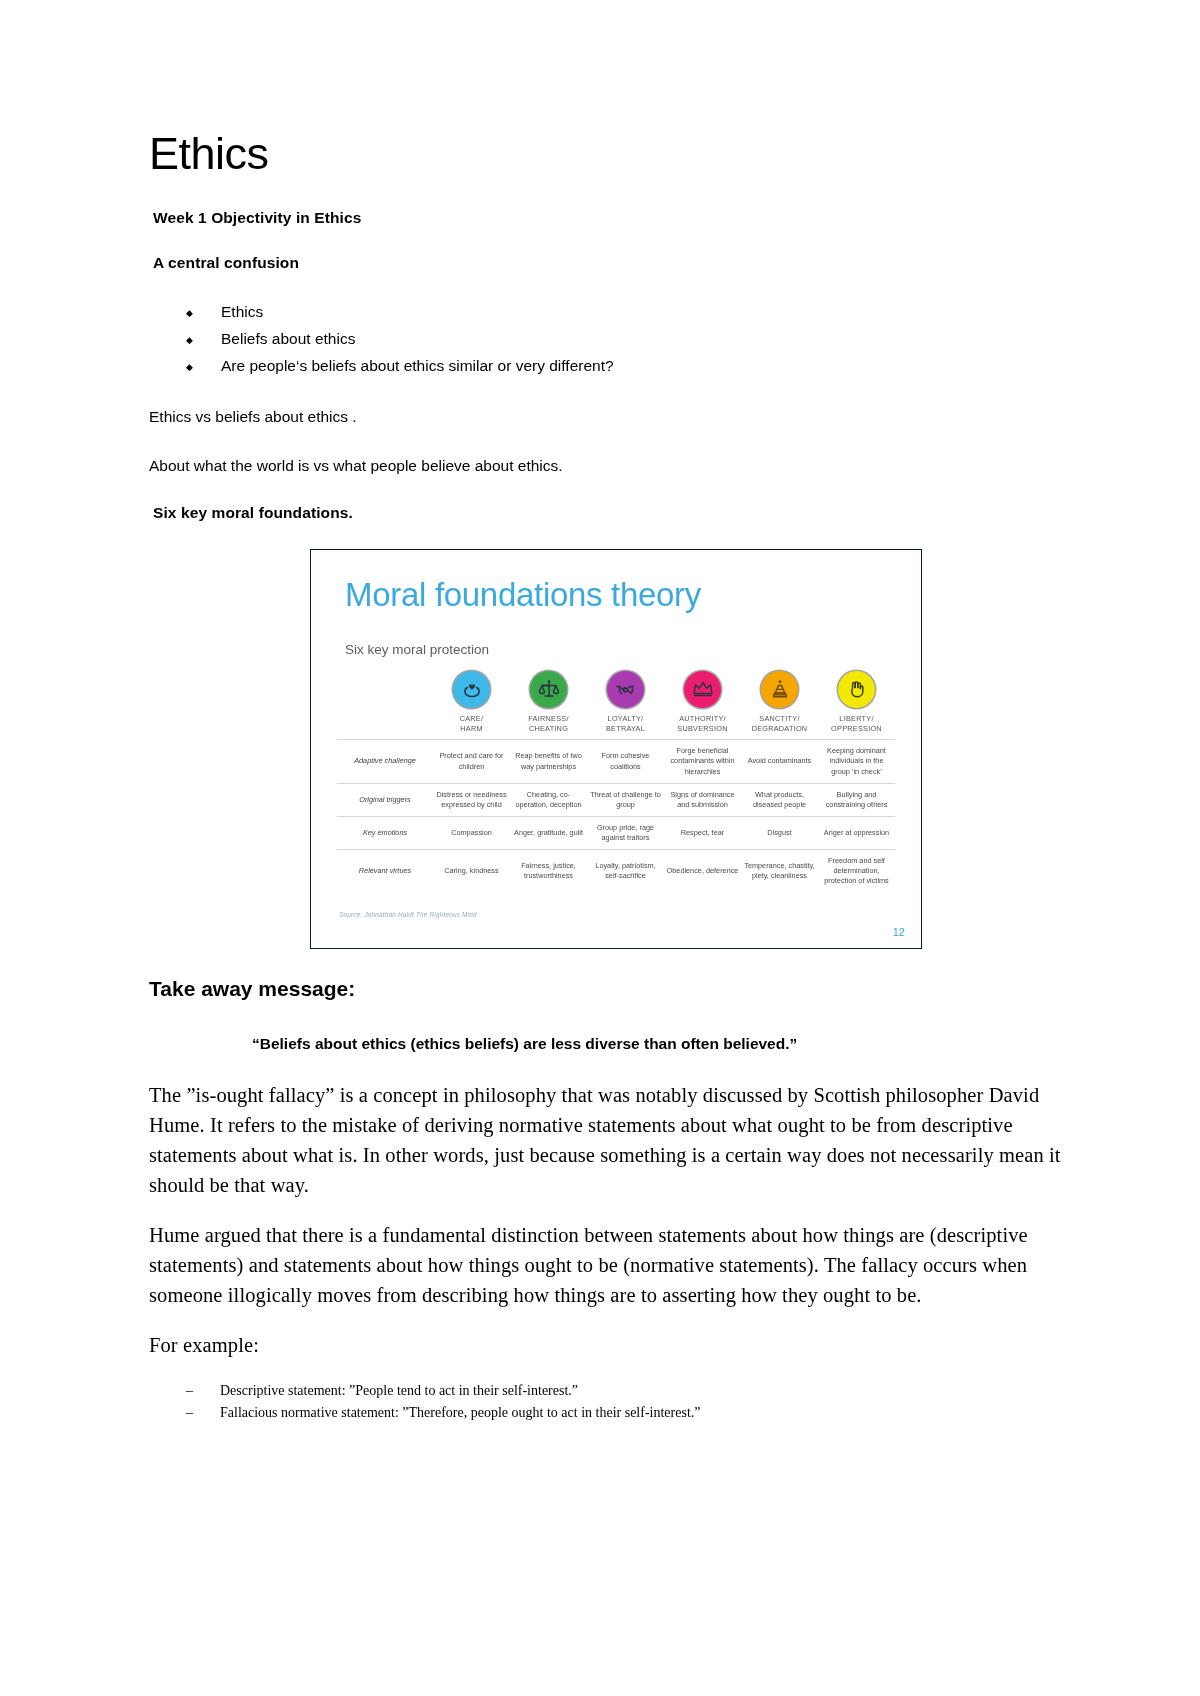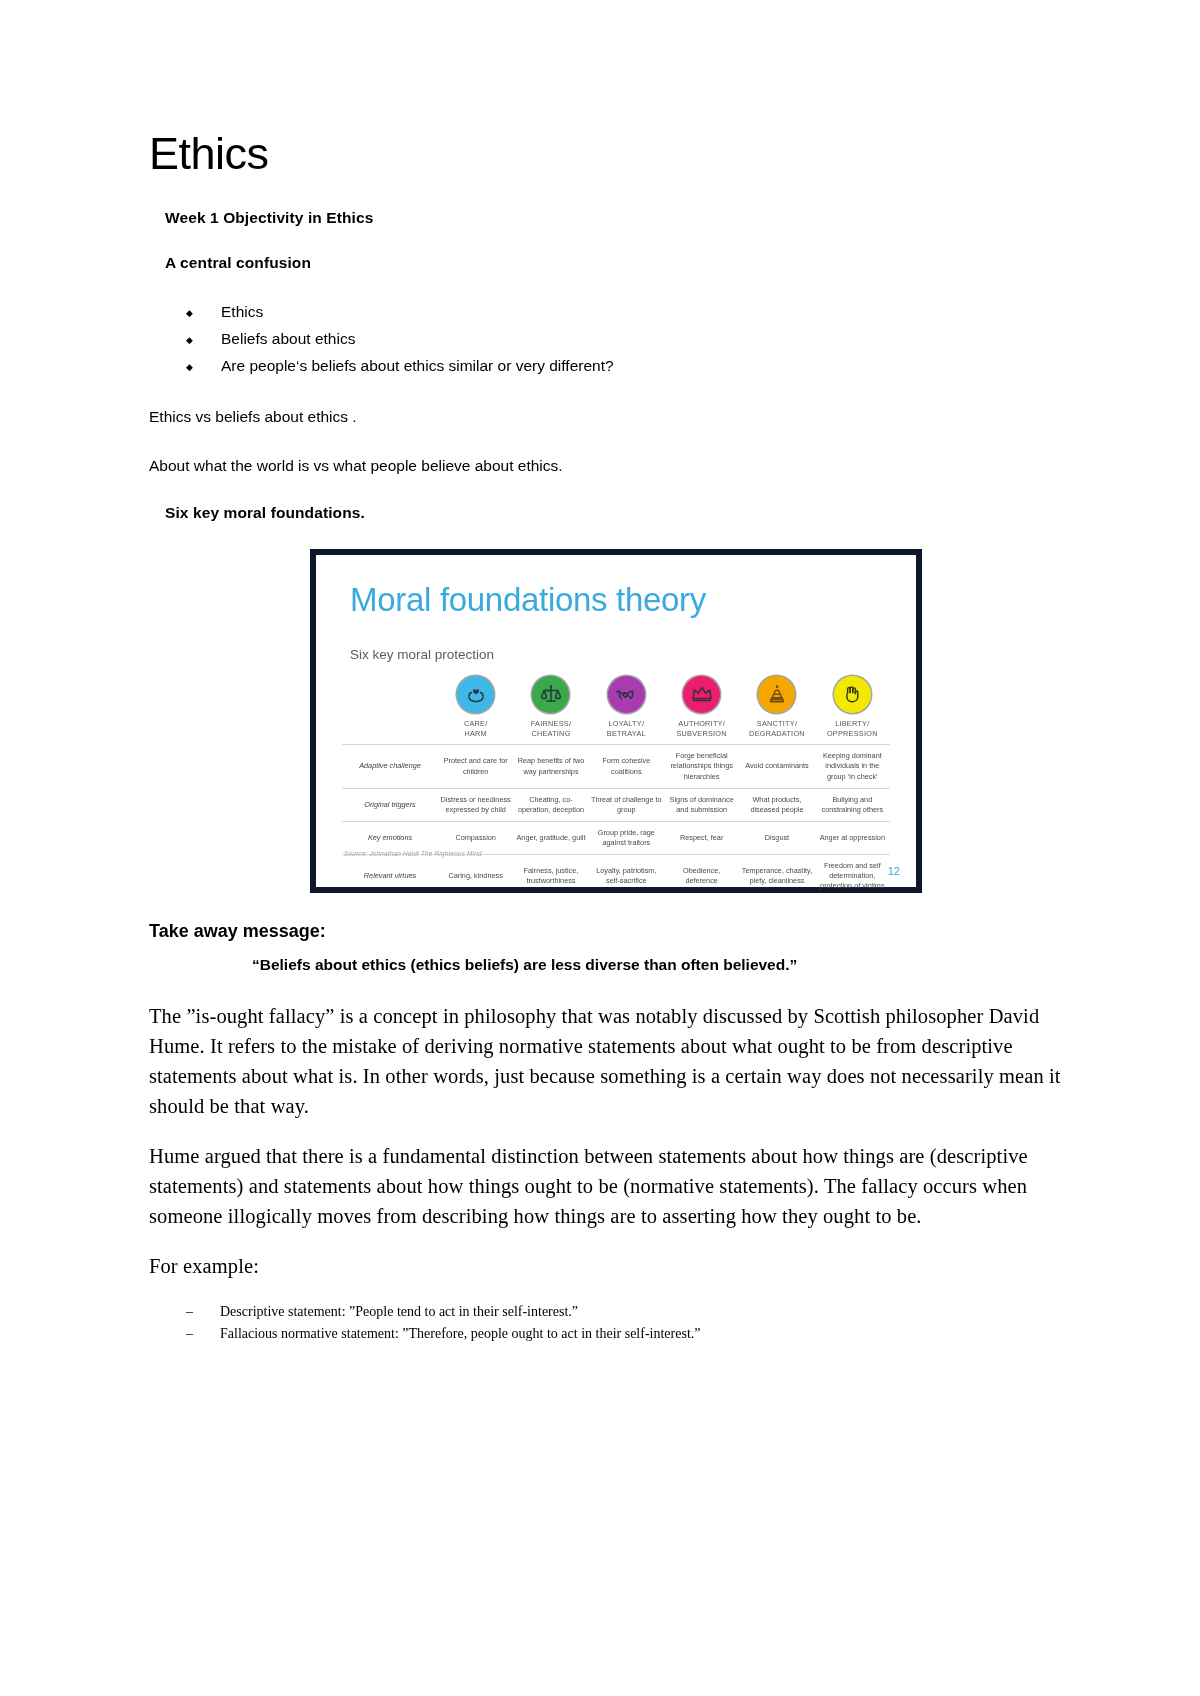--- a/index.html
+++ b/index.html
@@ -29,21 +29,21 @@
     letter-spacing: -0.5px;
     line-height: 1.05;
     margin: 0 0 32px 0;
     font-family: "Liberation Sans", sans-serif;
   }
 
   .sec-head {
     font-size: 15.5px;
     font-weight: bold;
     letter-spacing: 0.1px;
-    margin: 0 0 27px 16px;
+    margin: 0 0 27px 4px;
   }
 
   
   ul.bullets {
     list-style: none;
     margin: 0 0 26px 0;
     padding: 0 0 0 37px;
   }
   ul.bullets li {
     position: relative;
@@ -67,22 +67,22 @@
   }
 
   
   .slide-wrap {
     margin: 0 0 28px 0;
     display: flex;
     justify-content: center;
   }
   .slide {
     width: 612px;
-    height: 344px;
-    border: 6px solid #0f172a;
+    height: 400px;
+    border: 1px solid #0f172a;
     background: #ffffff;
     position: relative;
     padding: 22px 26px 0 26px;
     font-family: "Liberation Sans", sans-serif;
   }
   .slide-title {
     color: #3aa9dd;
     font-size: 33px;
     font-weight: 400;
     letter-spacing: -0.3px;
@@ -156,23 +156,23 @@
   .slide-num {
     position: absolute;
     right: 16px;
     bottom: 10px;
     font-size: 11px;
     color: #3aa9dd;
   }
 
   
   .takeaway-head {
-    font-size: 18px;
+    font-size: 21px;
     font-weight: bold;
-    margin: 0 0 12px 0;
+    margin: 0 0 32px 0;
   }
   .quote {
     font-size: 15.5px;
     margin: 0 0 26px 0;
     padding-left: 103px;
     font-weight: 600;
     line-height: 1.45;
   }
 
   
@@ -326,21 +326,21 @@
 
       </div>
 
       <table class="mft">
         <tbody>
             <tr>
           <td class="rowlabel">Adaptive challenge</td>
           <td>Protect and care for children</td>
           <td>Reap benefits of two way partnerships</td>
           <td>Form cohesive coalitions</td>
-          <td>Forge beneficial relationships things hierarchies</td>
+          <td>Forge beneficial contaminants within hierarchies</td>
           <td>Avoid contaminants</td>
           <td>Keeping dominant individuals in the group ‘in check’</td>
         </tr>
         <tr>
           <td class="rowlabel">Original triggers</td>
           <td>Distress or neediness expressed by child</td>
           <td>Cheating, co-operation, deception</td>
           <td>Threat of challenge to group</td>
           <td>Signs of dominance and submission</td>
           <td>What products, diseased people</td>

